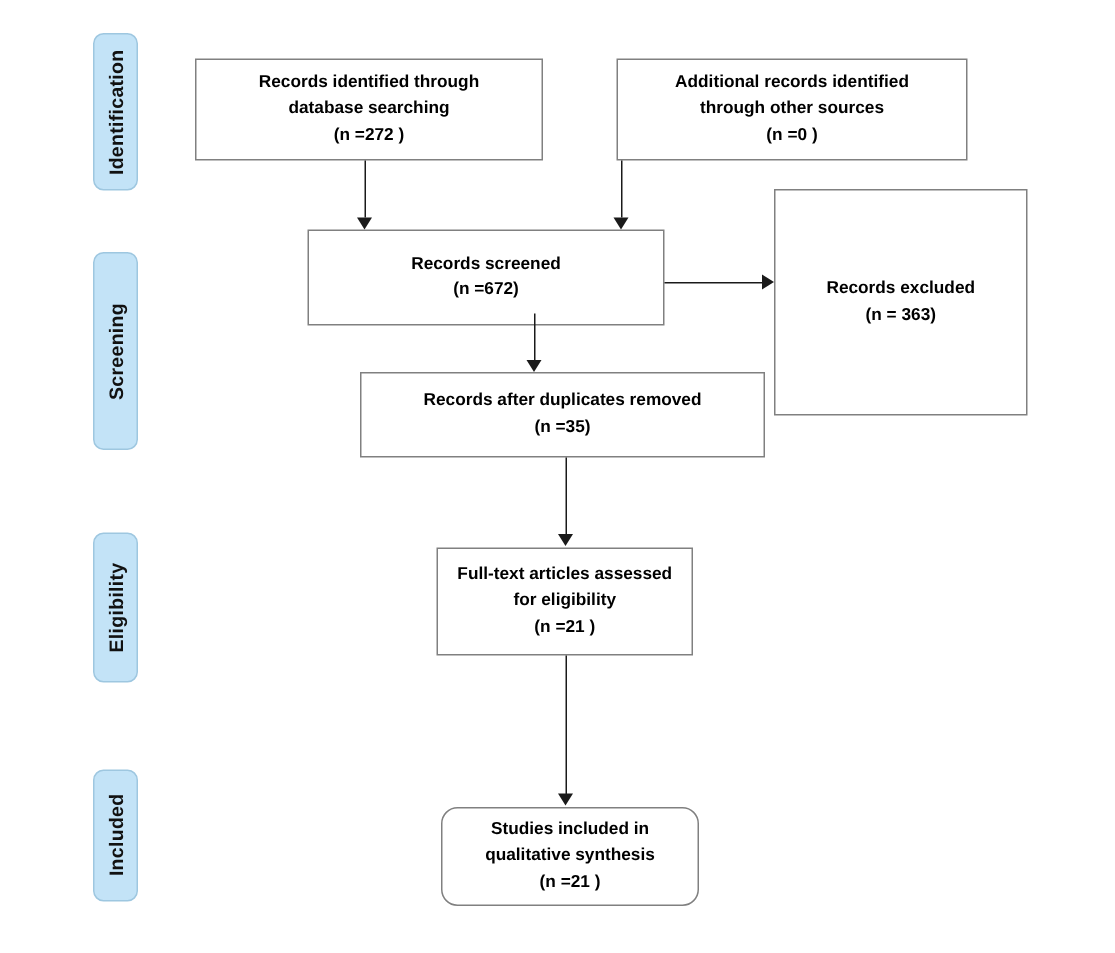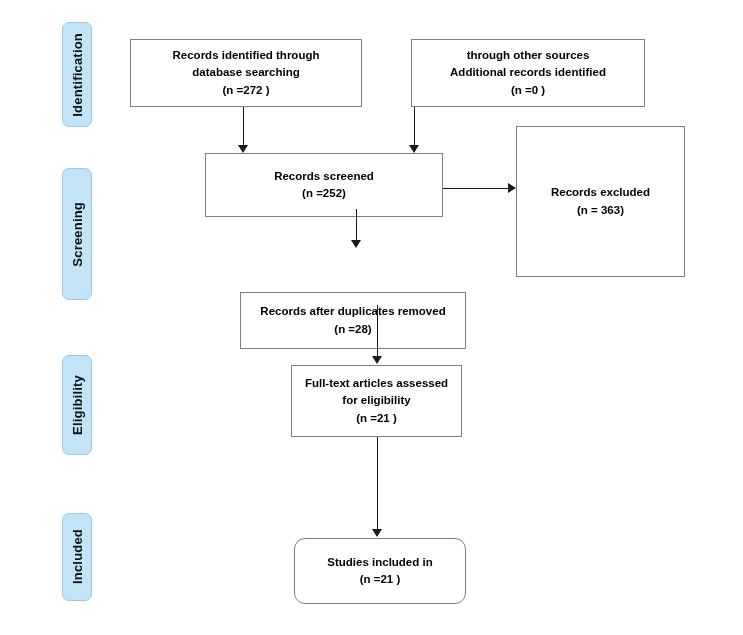--- a/index.html
+++ b/index.html
@@ -116,48 +116,49 @@
     <span class="stage-label">Included</span>
   </div>
 
   <div class="flow-box" style="left:130px; top:39px; width:232px; height:68px;">
     <div class="line">Records identified through</div>
     <div class="line">database searching</div>
     <div class="line">(n =272 )</div>
   </div>
 
   <div class="flow-box" style="left:411px; top:39px; width:234px; height:68px;">
+    <div class="line">Additional records identified</div>
     <div class="line">through other sources</div>
-    <div class="line">Additional records identified</div>
     <div class="line">(n =0  )</div>
   </div>
 
   <div class="flow-box" style="left:205px; top:153px; width:238px; height:64px;">
     <div class="line">Records screened</div>
-    <div class="line">(n =252)</div>
+    <div class="line">(n =672)</div>
   </div>
 
   <div class="flow-box wrap" style="left:516px; top:126px; width:169px; height:151px; padding:16px 9px;align-items:center;">
     <div class="line">Records excluded</div>
     <div class="line">(n = 363)</div>
   </div>
 
-  <div class="flow-box" style="left:240px; top:248px; width:226px; height:57px;margin-top:44px;">
+  <div class="flow-box" style="left:240px; top:248px; width:270px; height:57px;">
     <div class="line">Records after duplicates removed</div>
-    <div class="line">(n =28)</div>
+    <div class="line">(n =35)</div>
   </div>
 
   <div class="flow-box" style="left:291px; top:365px; width:171px; height:72px;">
     <div class="line">Full-text articles assessed</div>
     <div class="line">for eligibility</div>
     <div class="line">(n =21  )</div>
   </div>
 
   <div class="flow-box" style="left:294px; top:538px; width:172px; height:66px;border-radius:11px;">
     <div class="line">Studies included in</div>
+    <div class="line">qualitative synthesis</div>
     <div class="line">(n =21 )</div>
   </div>
 
   <div class="v-line" style="left:243px; top:107px; height:38px;"></div>
   <div class="arrow-down" style="left:238px; top:145px;"></div>
 
   <div class="v-line" style="left:414px; top:107px; height:38px;"></div>
   <div class="arrow-down" style="left:409px; top:145px;"></div>
 
   <div class="h-line" style="left:443px; top:188px; width:65px;"></div>

